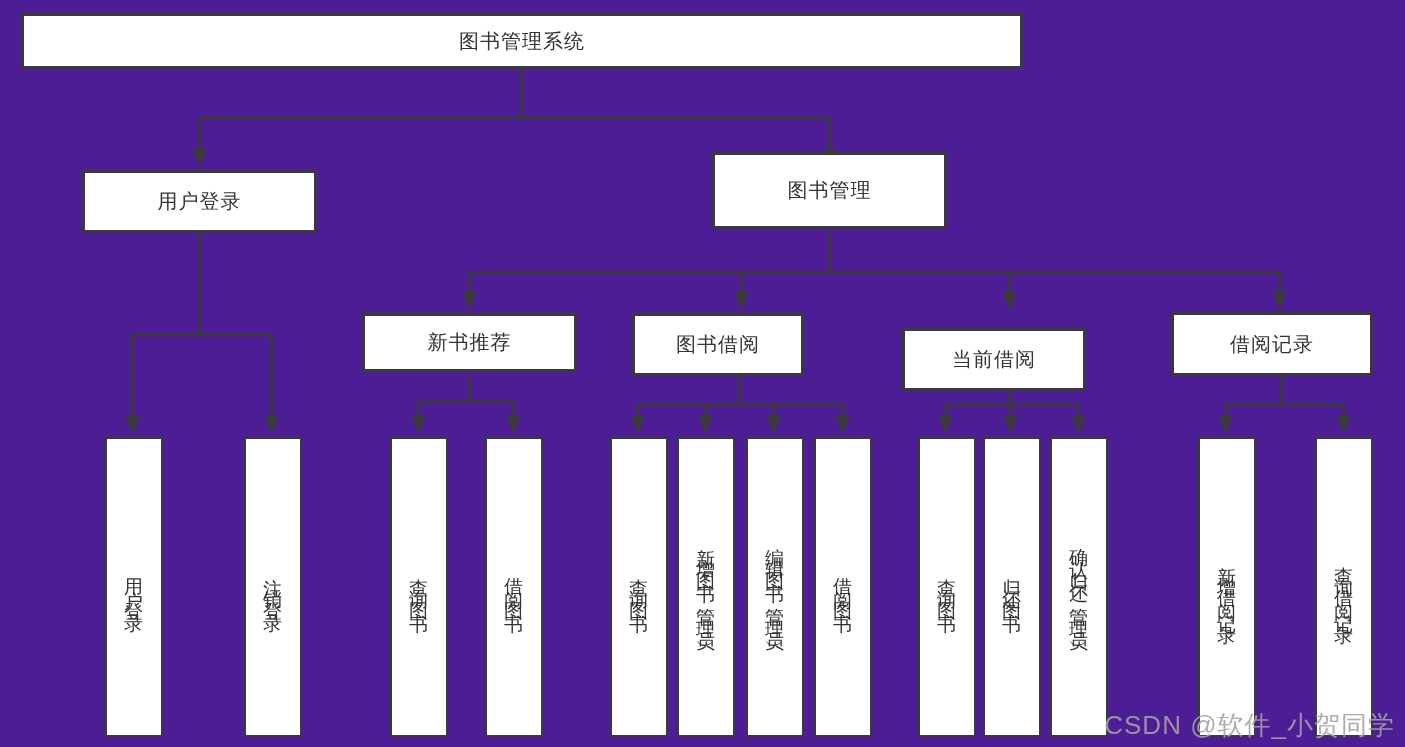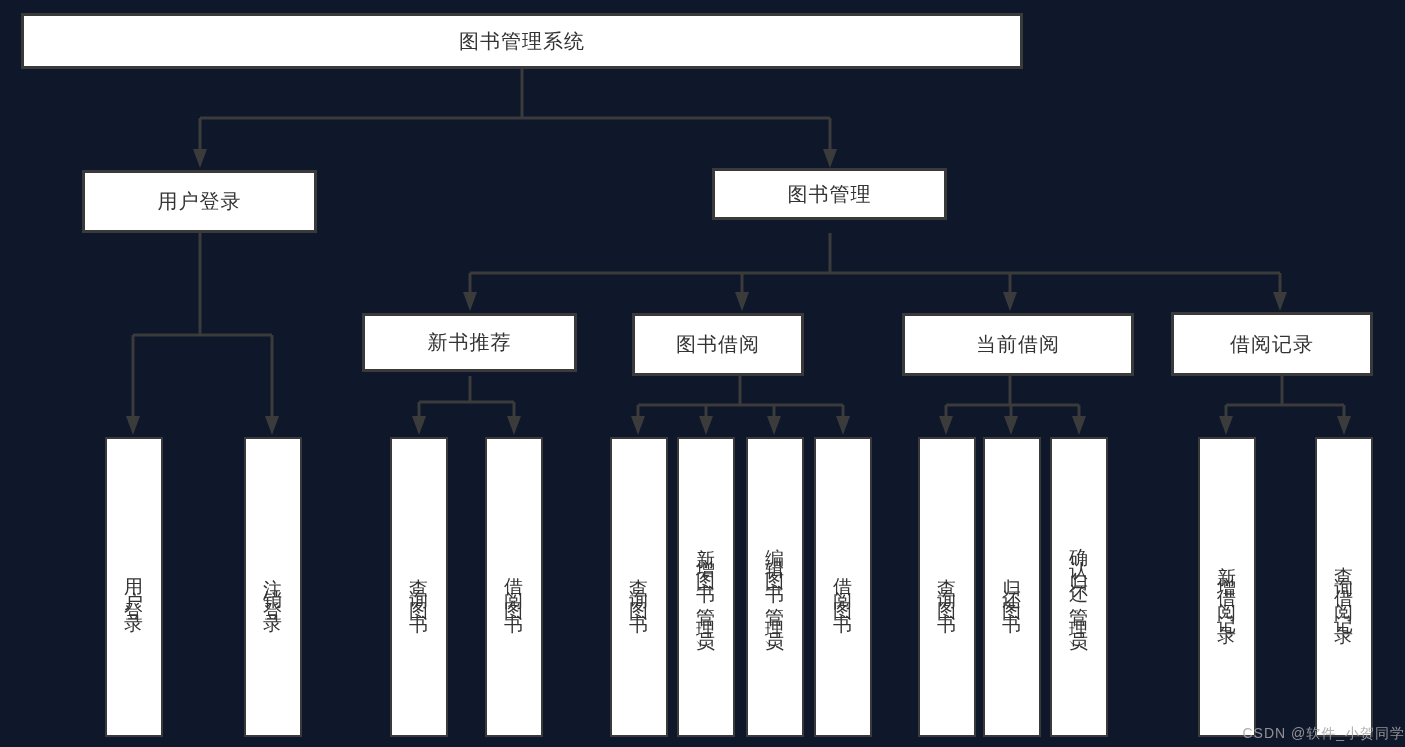--- a/index.html
+++ b/index.html
@@ -1,19 +1,19 @@
 <!DOCTYPE html>
 <html><head>
 <meta charset="utf-8">
 <style>
   html,body{margin:0;padding:0;background:#ffffff;}
   .canvas{
     position:relative;
     width:1405px;height:747px;
-    background:#0f172a;
+    background:#4c1d95;
     overflow:hidden;
     font-family:"Liberation Sans", sans-serif;
   }
   .connectors{
     position:absolute;left:0;top:0;width:1405px;height:747px;
     pointer-events:none;
   }
   .connectors path{stroke:#3b3b3b;stroke-width:3;fill:none;}
   .connectors polygon{fill:#3b3b3b;stroke:none;}
   .hbox{
@@ -38,22 +38,22 @@
     writing-mode:vertical-rl;
     text-orientation:mixed;
     font-size:19px;
     letter-spacing:12px;
     color:#333333;
     white-space:nowrap;
     line-height:1;
   }
   .watermark{
     position:absolute;
-    right:0;bottom:4px;
-    font-size:14px;
+    right:10px;bottom:4px;
+    font-size:26px;
     color:rgba(163,163,163,0.88);
     letter-spacing:1px;
     white-space:nowrap;
     z-index:10;
   }
 </style>
 </head>
 <body>
 
 <div class="canvas">
@@ -90,31 +90,31 @@
     </g>
   </svg>
 
   <div class="hbox" style="left:21px;top:13px;width:1002px;height:56px">
     <span class="hlabel">图书管理系统</span>
   </div>
 
   <div class="hbox" style="left:82px;top:170px;width:235px;height:63px">
     <span class="hlabel">用户登录</span>
   </div>
-  <div class="hbox" style="left:712px;top:168px;width:235px;height:52px">
+  <div class="hbox" style="left:712px;top:152px;width:235px;height:77px">
     <span class="hlabel">图书管理</span>
   </div>
 
   <div class="hbox" style="left:362px;top:313px;width:215px;height:59px">
     <span class="hlabel">新书推荐</span>
   </div>
   <div class="hbox" style="left:632px;top:313px;width:172px;height:63px">
     <span class="hlabel">图书借阅</span>
   </div>
-  <div class="hbox" style="left:902px;top:313px;width:232px;height:63px">
+  <div class="hbox" style="left:902px;top:328px;width:184px;height:63px">
     <span class="hlabel">当前借阅</span>
   </div>
   <div class="hbox" style="left:1171px;top:312px;width:202px;height:64px">
     <span class="hlabel">借阅记录</span>
   </div>
 
   <div class="leaf" style="left:105px">
     <span class="vtext">用户登录</span>
   </div>
   <div class="leaf" style="left:244px">

